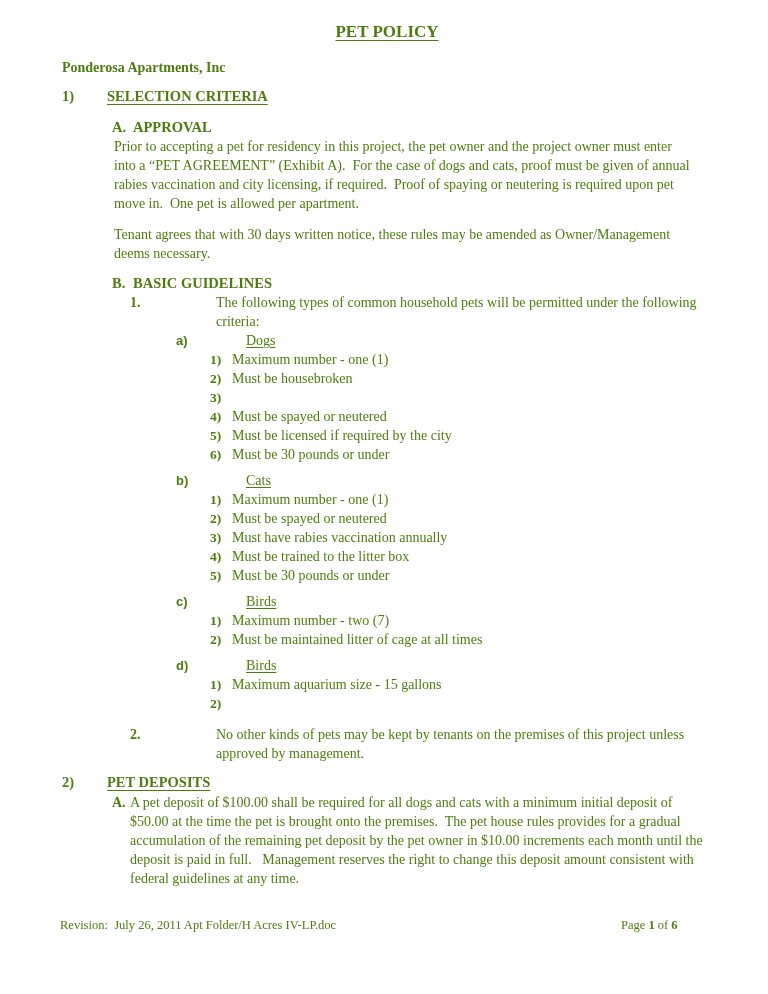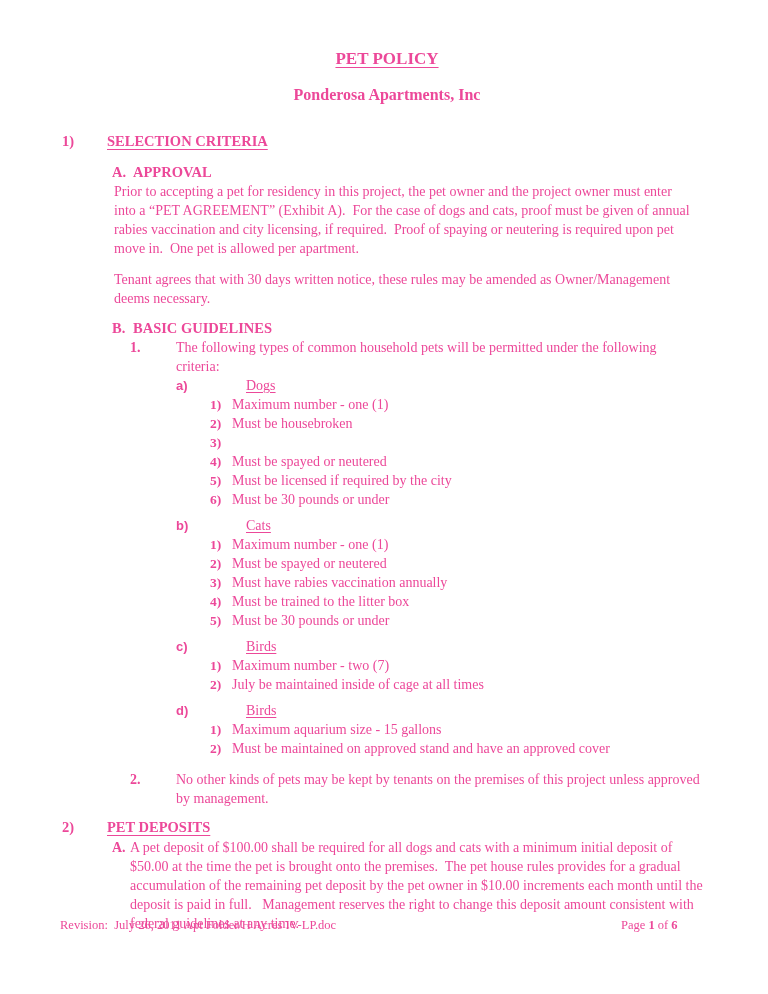--- a/index.html
+++ b/index.html
@@ -5,48 +5,48 @@
   html, body {
     margin: 0;
     padding: 0;
     background: #ffffff;
   }
   .page {
     position: relative;
     width: 768px;
     height: 994px;
     background: #ffffff;
-    color: #ec4899;
+    color: #4d7c0f;
     font-family: "Liberation Serif", serif;
     font-size: 14px;
     line-height: 19px;
     box-sizing: border-box;
-    padding: 50px 56px 0 62px;
+    padding: 23px 56px 0 62px;
     overflow: hidden;
   }
   .prewrap { white-space: pre-wrap; }
 
   
   .doc-title {
     text-align: center;
     font-size: 17px;
     line-height: 17px;
     font-weight: bold;
     margin-bottom: 20px;
   }
   .doc-title span {
     text-decoration: underline;
     text-underline-offset: 3px;
   }
   .doc-subtitle {
-    text-align: center;
-    font-size: 16px;
+    text-align: left;
+    font-size: 14px;
     line-height: 15px;
     font-weight: bold;
-    margin-bottom: 30px;
+    margin-bottom: 12px;
   }
 
   
   .sec-row {
     display: flex;
     font-weight: bold;
     font-size: 14.5px;
     line-height: 18px;
     margin-bottom: 14px;
   }
@@ -79,21 +79,21 @@
   
   .num-item {
     display: flex;
     margin-left: 68px;
   }
   .num-item .num-label {
     width: 46px;
     flex: 0 0 46px;
     font-weight: bold;
   }
-  .num-item .num-text { max-width: 524px; }
+  .num-item .num-text { max-width: 524px; margin-left: 40px; }
   .num-item.first { margin-bottom: 2px; }
   .num-item.last { margin-top: 12px; }
 
   
   .pet-block { margin-left: 114px; }
   .pet-block + .pet-block { margin-top: 9px; }
   .pet-head {
     display: flex;
     line-height: 16px;
     margin-bottom: 1px;
@@ -251,38 +251,37 @@
       <span class="pet-marker">c)</span>
       <span class="pet-name">Birds</span>
     </div>
     <div class="rules">
         <div class="rule-row">
           <span class="rule-num">1)</span>
           <span class="rule-text prewrap">Maximum number - two (7)</span>
         </div>
         <div class="rule-row">
           <span class="rule-num">2)</span>
-          <span class="rule-text prewrap">July be maintained inside of cage at all times</span>
+          <span class="rule-text prewrap">Must be maintained litter of cage at all times</span>
         </div>
       </div>
   </div>
 
   <div class="pet-block">
     <div class="pet-head">
       <span class="pet-marker">d)</span>
       <span class="pet-name">Birds</span>
     </div>
     <div class="rules">
         <div class="rule-row">
           <span class="rule-num">1)</span>
           <span class="rule-text prewrap">Maximum aquarium size - 15 gallons</span>
         </div>
         <div class="rule-row">
           <span class="rule-num">2)</span>
-          <span class="rule-text prewrap">Must be maintained on approved stand and have an approved cover</span>
         </div>
       </div>
   </div>
 
   <div class="num-item last">
     <span class="num-label">2.</span>
     <div class="num-text prewrap">No other kinds of pets may be kept by tenants on the premises of this project unless approved by management.</div>
   </div>
 
   <div class="sec-row sec2">

